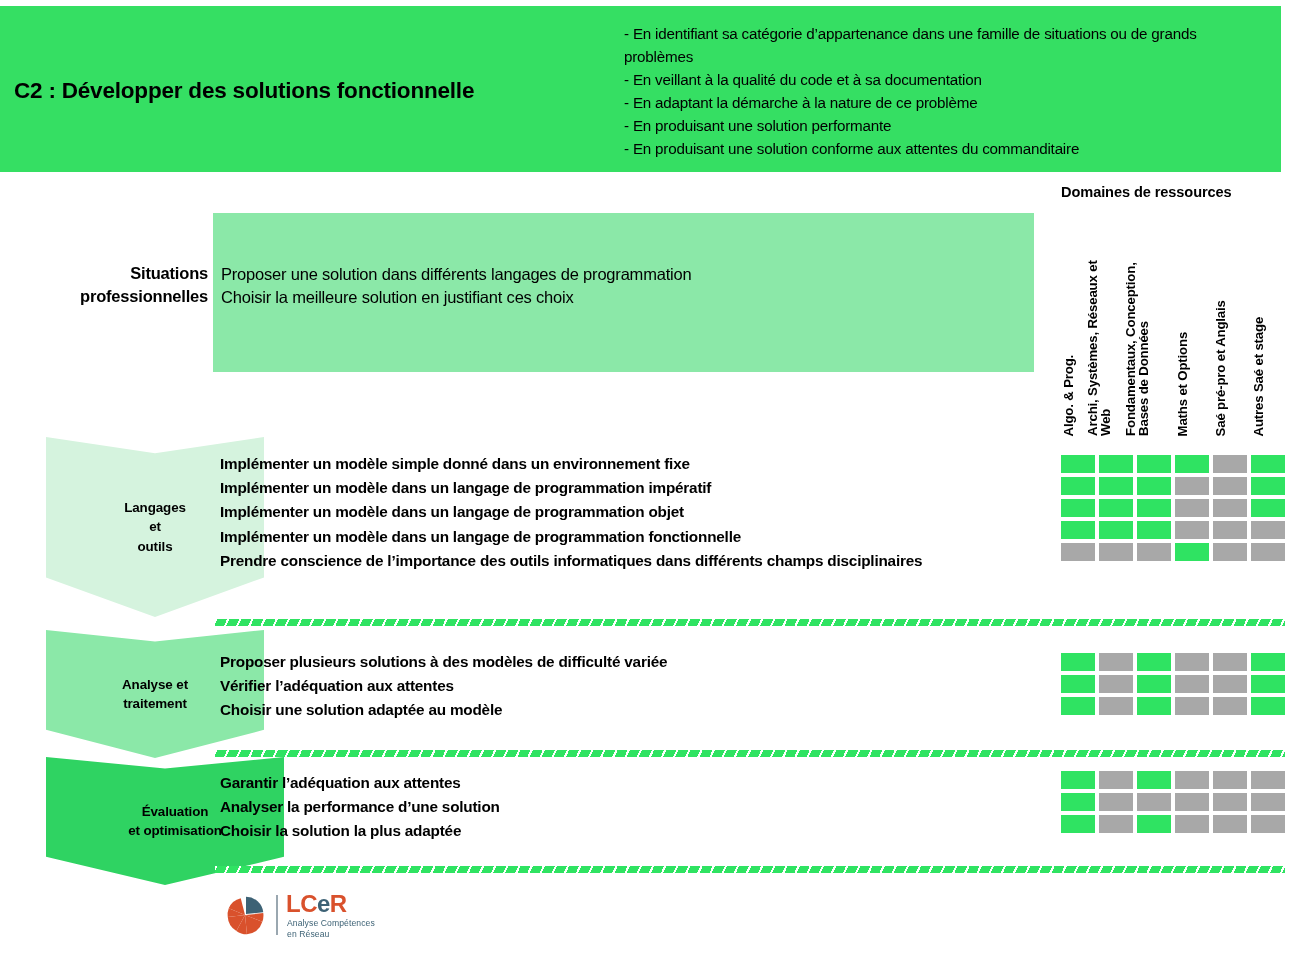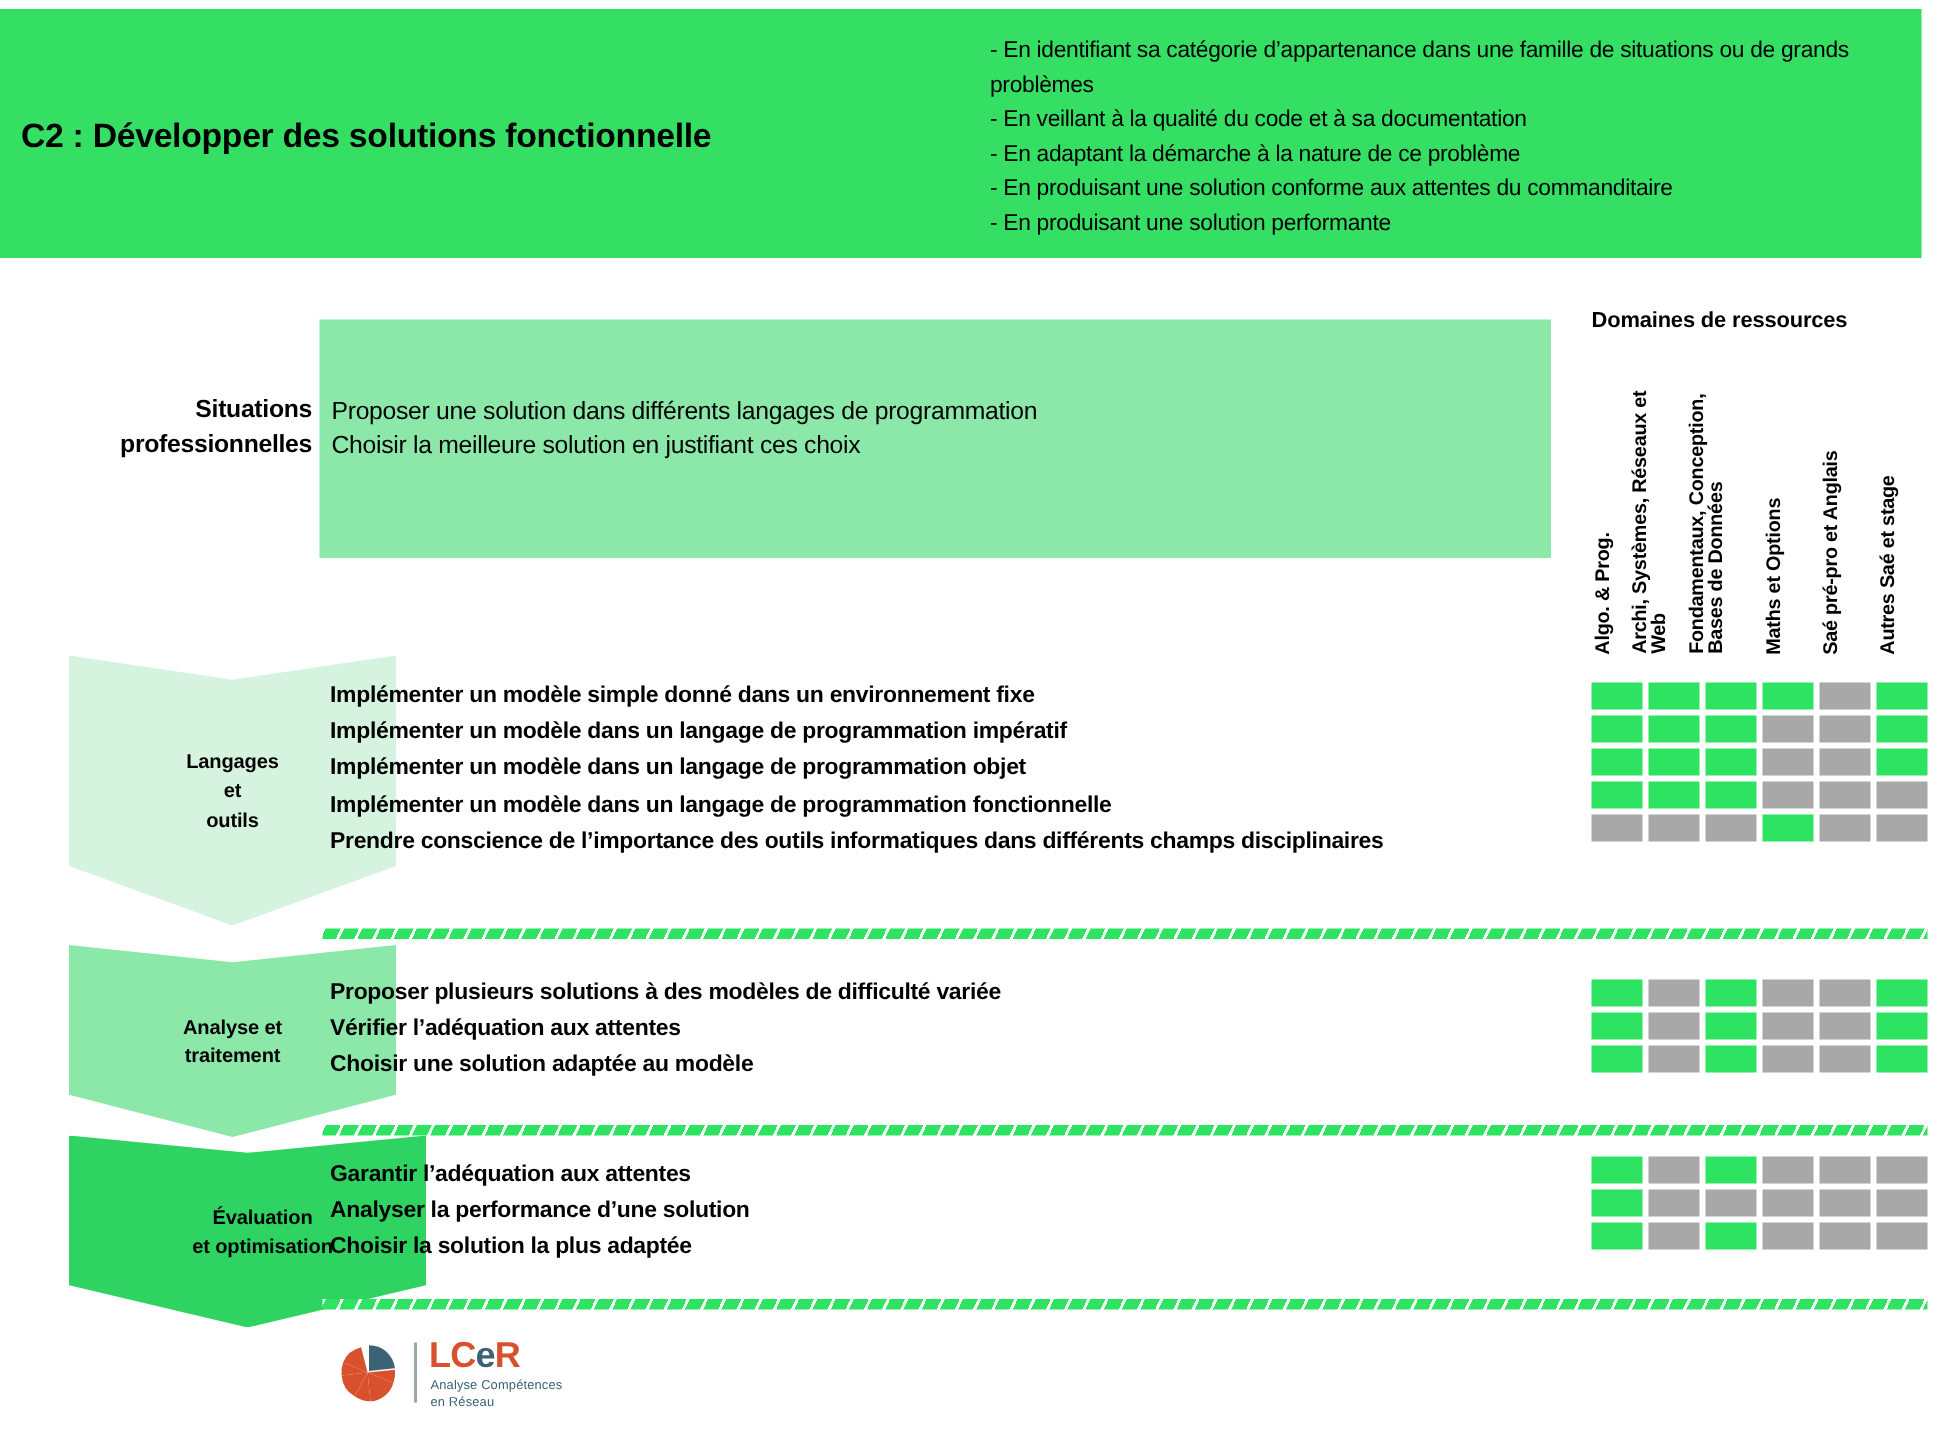--- a/index.html
+++ b/index.html
@@ -40,33 +40,31 @@
     position: absolute;
     left: 624px;
     top: 16px;
     width: 640px;
     font-size: 15.2px;
     line-height: 1.52;
     letter-spacing: -0.2px;
   }
   #header-criteria .crit-line {
     white-space: normal;
-    margin-left: 36px;
   }
 
   
   #domains-title {
     position: absolute;
     left: 1061px;
     top: 184px;
     font-size: 14.6px;
     font-weight: bold;
     letter-spacing: -0.1px;
     white-space: nowrap;
-    margin-top: 22px;
   }
   #domain-headers {
     position: absolute;
     left: 1059px;
     top: 214px;
     width: 228px;
     height: 222px;
   }
   .domain-col {
     position: absolute;
@@ -223,22 +221,22 @@
 </style>
 </head>
 <body>
 
 <div id="header-banner">
   <div id="header-title">C2 : Développer des solutions fonctionnelle</div>
   <div id="header-criteria">
     <div class="crit-line">- En identifiant sa catégorie d’appartenance dans une famille de situations ou de grands problèmes</div>
     <div class="crit-line">- En veillant à la qualité du code et à sa documentation</div>
     <div class="crit-line">- En adaptant la démarche à la nature de ce problème</div>
+    <div class="crit-line">- En produisant une solution performante</div>
     <div class="crit-line">- En produisant une solution conforme aux attentes du commanditaire</div>
-    <div class="crit-line">- En produisant une solution performante</div>
   </div>
 </div>
 
 <div id="domains-title">Domaines de ressources</div>
 
 <div id="domain-headers">
   <div class="domain-col" style="left:0px">
     <div class="domain-col-inner">
       <span class="dl">Algo. &amp; Prog.</span>
     </div>

